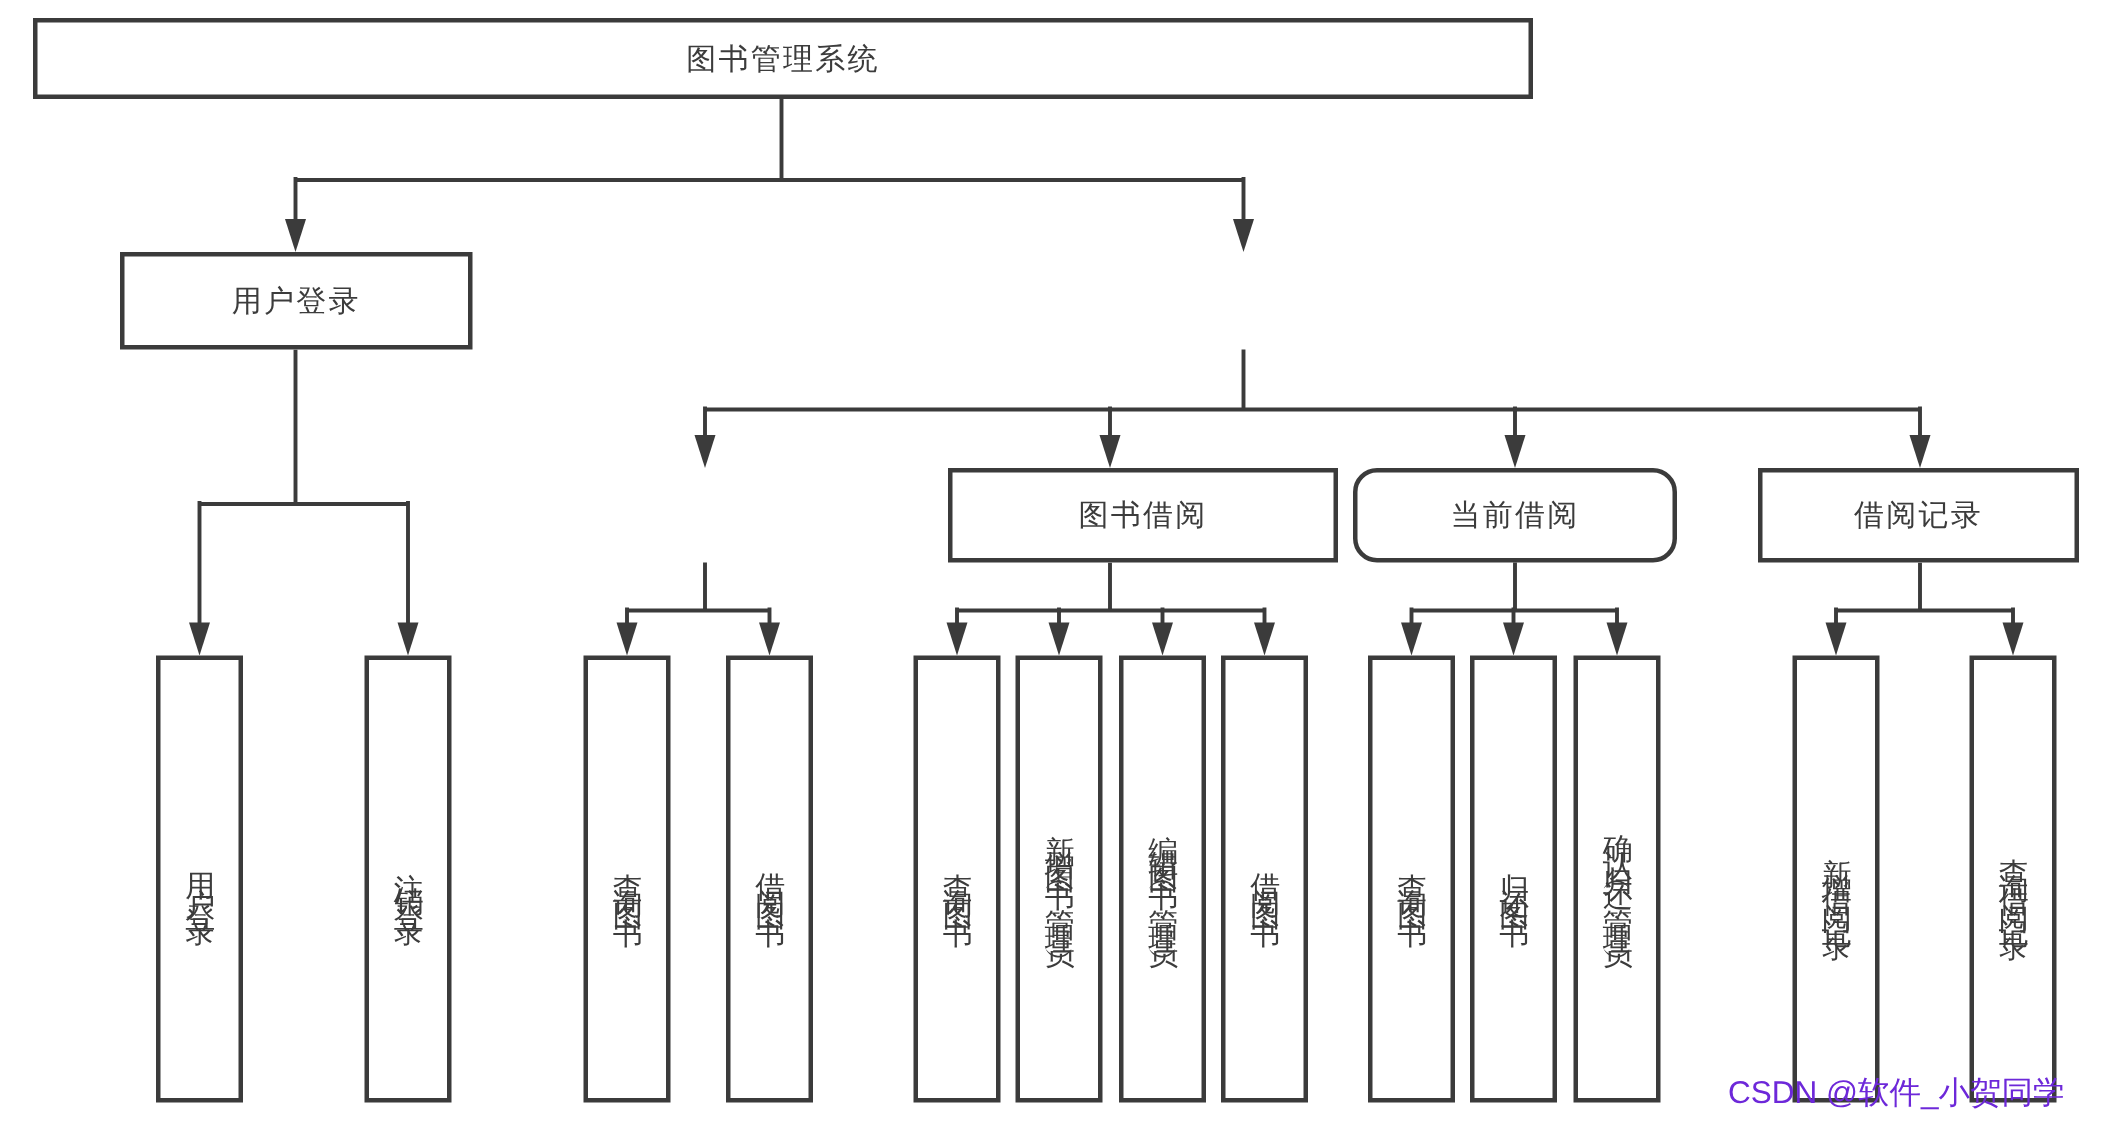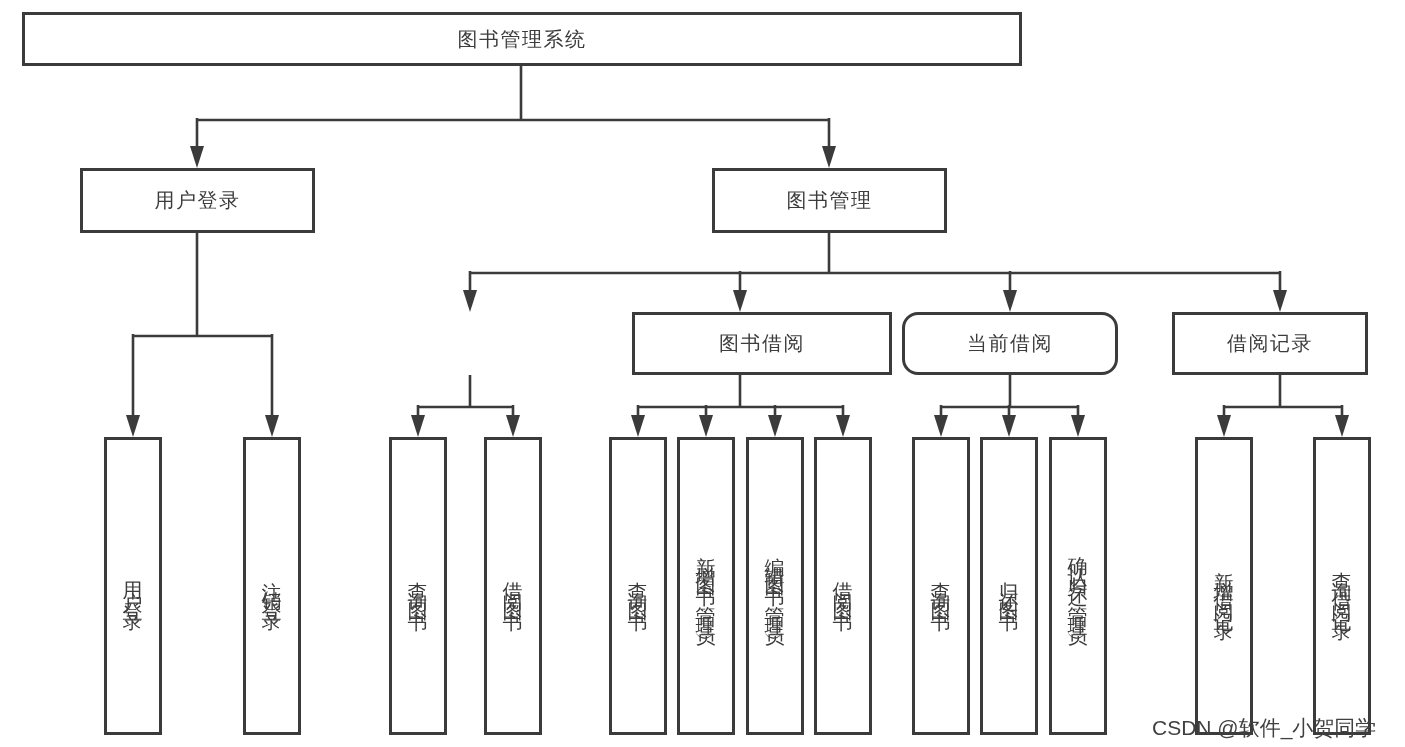--- a/index.html
+++ b/index.html
@@ -29,21 +29,21 @@
     writing-mode:vertical-rl;
     text-orientation:mixed;
     font-size:20px;
     letter-spacing:10px;
     line-height:1;
     white-space:nowrap;
   }
   .watermark{
     position:absolute;
     z-index:5;
-    color:#404040;
+    color:#6d28d9;
     font-size:21px;
     white-space:nowrap;
   }
 </style>
 </head>
 <body>
 
 <div class="stage">
 
   <svg class="wires" width="1405" height="747" viewBox="0 0 1405 747">
@@ -82,31 +82,28 @@
     </g>
   </svg>
 
   <div class="node hnode" style="left:22px;top:12px;width:1000px;height:54px;">
     <span>图书管理系统</span>
   </div>
 
   <div class="node hnode" style="left:80px;top:168px;width:235px;height:65px;">
     <span>用户登录</span>
   </div>
-  <div class="node hnode" style="left:712px;top:168px;width:235px;height:65px;">
-    <span>图书管理</span>
-  </div>
 
   <div class="node hnode" style="left:632px;top:312px;width:260px;height:63px;font-family:Liberation Mono, monospace;">
     <span>图书借阅</span>
   </div>
   <div class="node hnode" style="left:902px;top:312px;width:216px;height:63px;border-radius:16px;">
     <span>当前借阅</span>
   </div>
-  <div class="node hnode" style="left:1172px;top:312px;width:196px;height:63px;">
+  <div class="node hnode" style="left:1172px;top:312px;width:214px;height:63px;">
     <span>借阅记录</span>
   </div>
 
   <div class="node vnode" style="left:104px;top:437px;width:58px;height:298px;">
     <span>用户登录</span>
   </div>
   <div class="node vnode" style="left:243px;top:437px;width:58px;height:298px;">
     <span>注销登录</span>
   </div>
 

